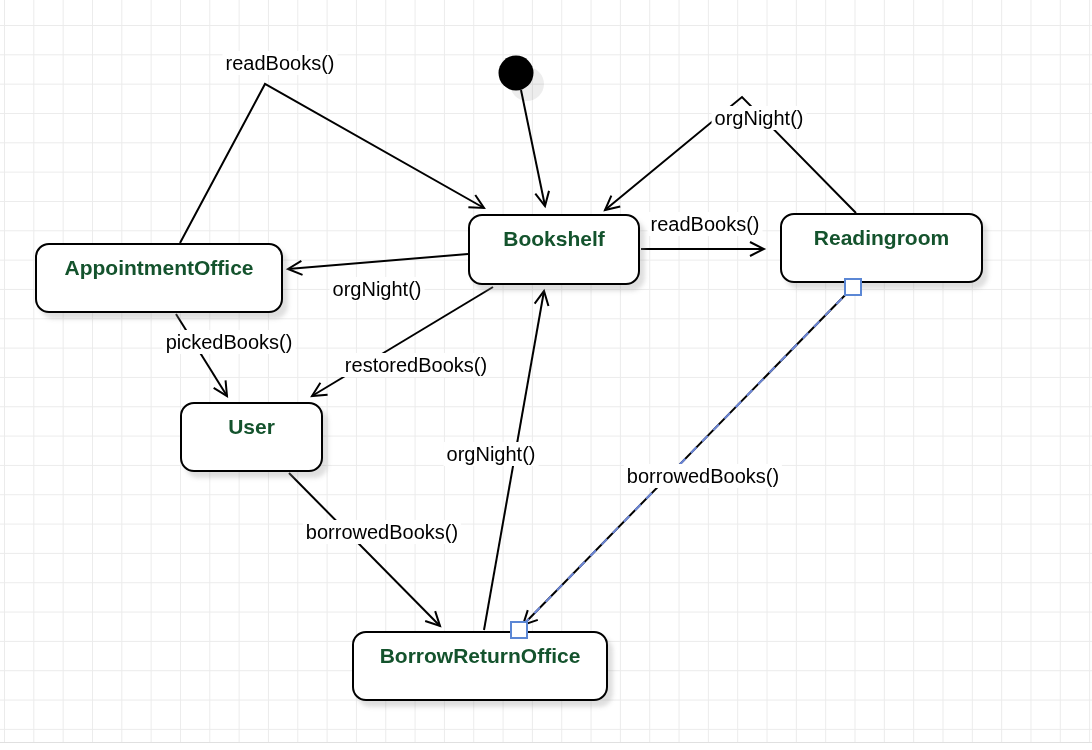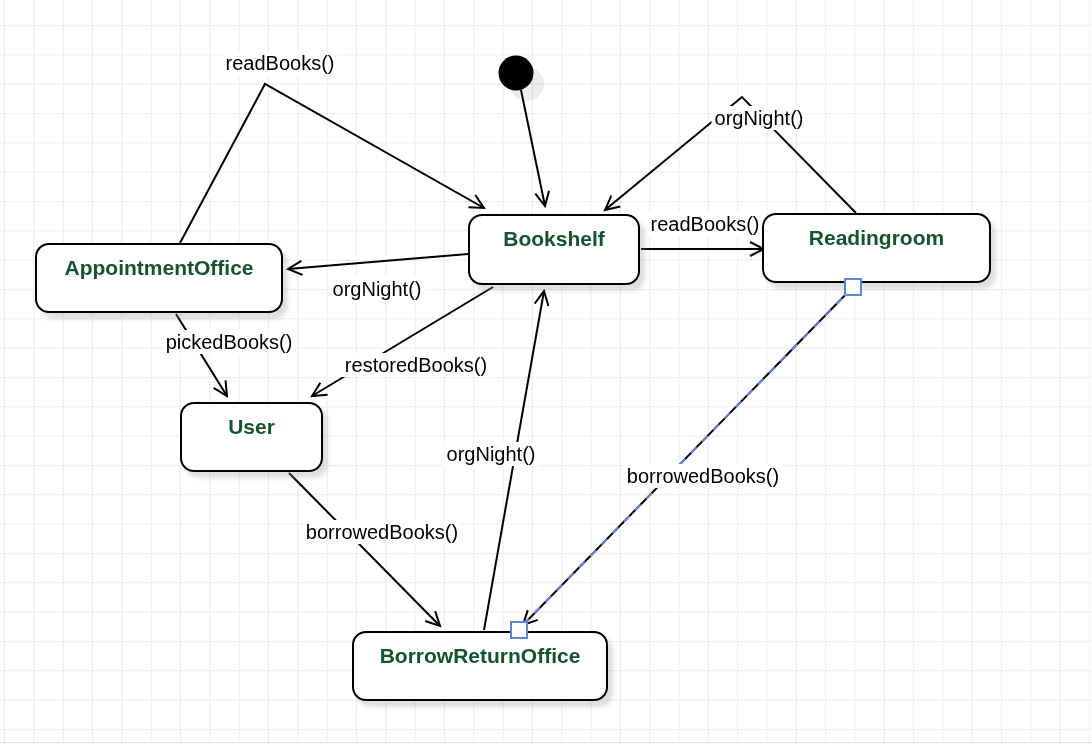--- a/index.html
+++ b/index.html
@@ -129,21 +129,21 @@
   <div class="edge-label" style="left:703px; top:476px">borrowedBooks()</div>
 
   <div class="state" style="left:35px; top:243px; width:248px; height:70px">
     <span class="state-title">AppointmentOffice</span>
   </div>
 
   <div class="state" style="left:468px; top:214px; width:172px; height:71px">
     <span class="state-title">Bookshelf</span>
   </div>
 
-  <div class="state" style="left:762px; top:213px; width:229px; height:70px">
+  <div class="state" style="left:780px; top:213px; width:203px; height:70px">
     <span class="state-title">Readingroom</span>
   </div>
 
   <div class="state" style="left:180px; top:402px; width:143px; height:70px">
     <span class="state-title">User</span>
   </div>
 
   <div class="state" style="left:352px; top:631px; width:256px; height:70px">
     <span class="state-title">BorrowReturnOffice</span>
   </div>

